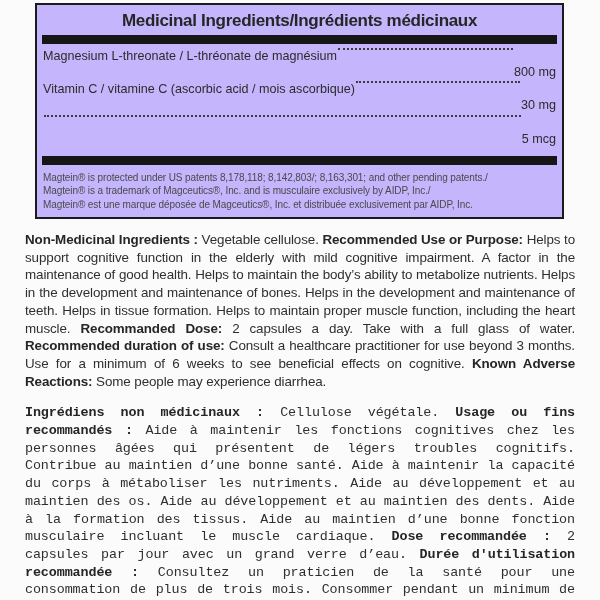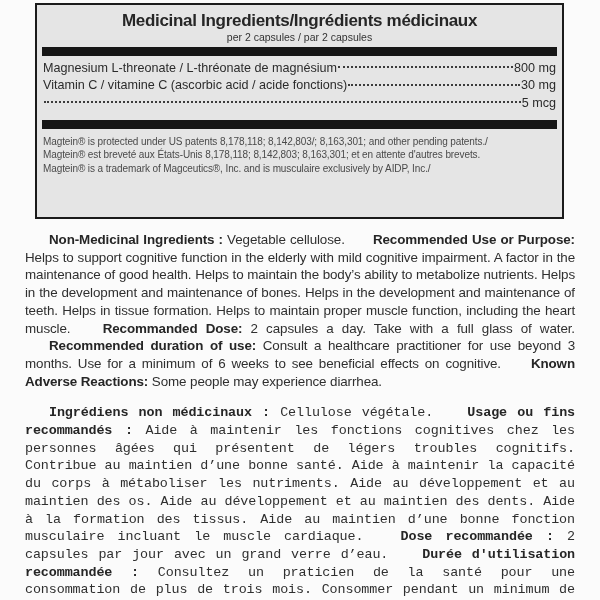--- a/index.html
+++ b/index.html
@@ -14,21 +14,21 @@
   }
   .page { position: relative; width: 600px; height: 600px; }
 
   
   .panel-box {
     position: absolute;
     left: 35px; top: 3px;
     width: 525px; height: 212px;
     border: 2.5px solid #1b1b1b;
     box-sizing: content-box;
-    background: #e5e5e5;
+    background: #c4b5fd;
   }
   .panel-title {
     margin-top: 5px;
     text-align: center;
     font-size: 17px;
     font-weight: bold;
     letter-spacing: -0.3px;
     line-height: 21px;
     color: #262626;
   }
@@ -43,29 +43,29 @@
     background: #161616;
     margin: 4px 5px 0 5px;
   }
   .bar2 { margin-top: 8px; }
   .ingredients {
     margin: 4px 6px 0 6px;
     font-size: 12.6px;
     line-height: 17.4px;
     color: #2b2b2b;
   }
-  .ing-row { display: flex; align-items: center; }
+  .ing-row { display: flex; align-items: flex-start; }
   .ing-name { white-space: nowrap; }
   .dots {
     flex: 1;
     min-width: 8px;
     border-bottom: 2px dotted #3c3c3c;
     margin: 0 1px 3px 1px;
   }
-  .ing-amt { white-space: nowrap; }
+  .ing-amt { white-space: nowrap; margin-top: 16px; }
   .patents {
     margin: 6px 6px 0 6px;
     font-size: 10px;
     line-height: 13.2px;
     color: #4a4a4a;
     letter-spacing: -0.1px;
   }
 
   
   .body-text {
@@ -74,52 +74,51 @@
   }
   .para {
     margin: 0;
     text-align: justify;
     font-size: 13.4px;
     line-height: 17.7px;
     letter-spacing: -0.1px;
     color: #2f2f2f;
   }
   .para + .para { margin-top: 14px; font-family: Liberation Mono, monospace; }
-  .b { font-weight: bold; color: #262626; margin-left: 24px; }
+  .b { font-weight: bold; color: #262626; }
 </style>
 </head>
 <body>
 
 <div class="page">
 
   <div class="panel-box">
     <div class="panel-title">Medicinal Ingredients/Ingrédients médicinaux</div>
-    <div class="panel-subtitle">per 2 capsules / par 2 capsules</div>
     <div class="bar"></div>
     <div class="ingredients">
         <div class="ing-row">
           <span class="ing-name">Magnesium L-threonate / L-thréonate de magnésium</span>
           <span class="dots"></span>
           <span class="ing-amt">800 mg</span>
         </div>
         <div class="ing-row">
-          <span class="ing-name">Vitamin C / vitamine C (ascorbic acid / acide fonctions)</span>
+          <span class="ing-name">Vitamin C / vitamine C (ascorbic acid / mois ascorbique)</span>
           <span class="dots"></span>
           <span class="ing-amt">30 mg</span>
         </div>
         <div class="ing-row">
           <span class="dots"></span>
           <span class="ing-amt">5 mcg</span>
         </div>
       </div>
     <div class="bar bar2"></div>
     <div class="patents">
         <div>Magtein® is protected under US patents 8,178,118; 8,142,803/; 8,163,301; and other pending patents./</div>
-        <div>Magtein® est breveté aux États-Unis 8,178,118; 8,142,803; 8,163,301; et en attente d'autres brevets.</div>
         <div>Magtein® is a trademark of Magceutics®, Inc. and is musculaire exclusively by AIDP, Inc./</div>
+        <div>Magtein® est une marque déposée de Magceutics®, Inc. et distribuée exclusivement par AIDP, Inc.</div>
       </div>
   </div>
 
   <div class="body-text">
     <p class="para"><span class="b">Non-Medicinal Ingredients : </span><span>Vegetable cellulose. </span><span class="b">Recommended Use or Purpose: </span><span>Helps to support cognitive function in the elderly with mild cognitive impairment. A factor in the maintenance of good health. Helps to maintain the body’s ability to metabolize nutrients. Helps in the development and maintenance of bones. Helps in the development and maintenance of teeth. Helps in tissue formation. Helps to maintain proper muscle function, including the heart muscle. </span><span class="b">Recommanded Dose: </span><span>2 capsules a day. Take with a full glass of water. </span><span class="b">Recommended duration of use: </span><span>Consult a healthcare practitioner for use beyond 3 months. Use for a minimum of 6 weeks to see beneficial effects on cognitive. </span><span class="b">Known Adverse Reactions: </span><span>Some people may experience diarrhea.</span></p>
     <p class="para"><span class="b">Ingrédiens non médicinaux : </span><span>Cellulose végétale. </span><span class="b">Usage ou fins recommandés : </span><span>Aide à maintenir les fonctions cognitives chez les personnes âgées qui présentent de légers troubles cognitifs. Contribue au maintien d’une bonne santé. Aide à maintenir la capacité du corps à métaboliser les nutriments. Aide au développement et au maintien des os. Aide au développement et au maintien des dents. Aide à la formation des tissus. Aide au maintien d’une bonne fonction musculaire incluant le muscle cardiaque. </span><span class="b">Dose recommandée : </span><span>2 capsules par jour avec un grand verre d’eau. </span><span class="b">Durée d'utilisation recommandée : </span><span>Consultez un praticien de la santé pour une consommation de plus de trois mois. Consommer pendant un minimum de six semaines pour observer des bienfaits cognitifs. </span><span class="b">Effets indésirables connus : </span><span>certaines personnes peuvent souffrir de diarrhée.</span></p>
   </div>
 
 </div>
 

